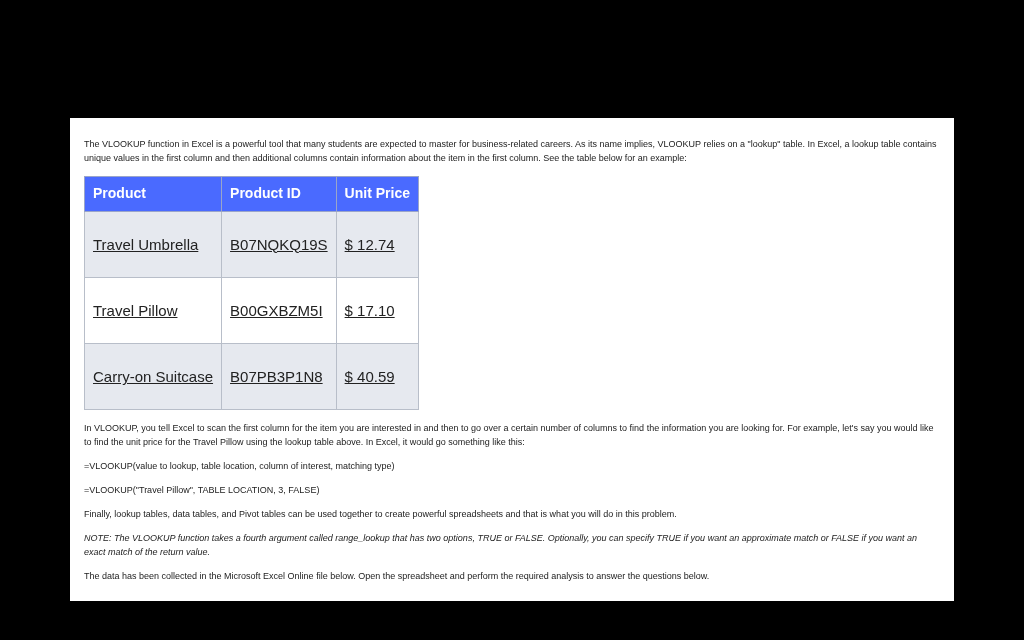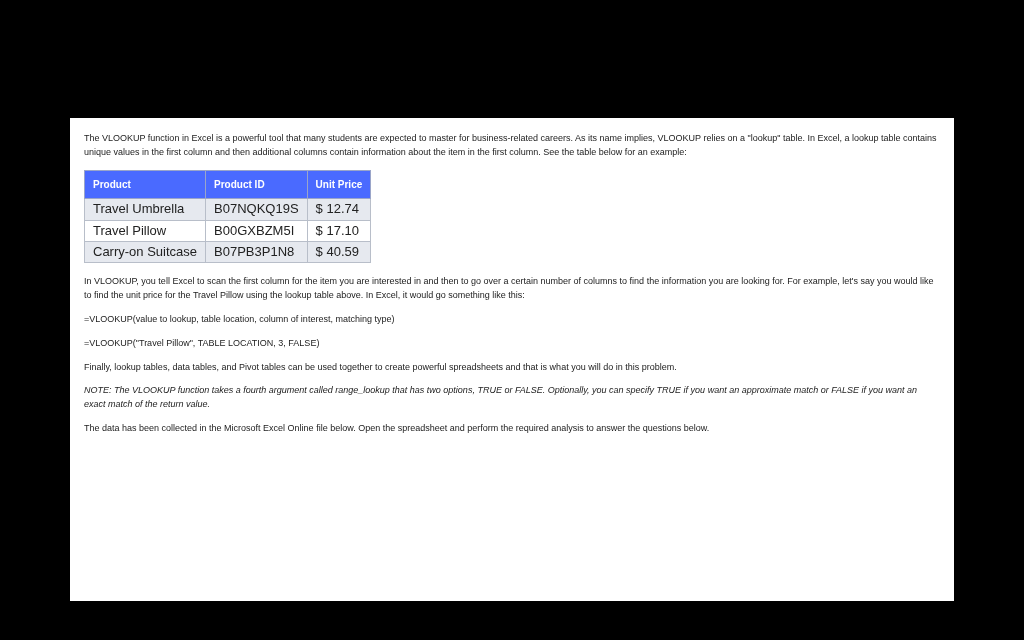--- a/index.html
+++ b/index.html
@@ -18,40 +18,41 @@
     width: 884px;
     height: 483px;
     background: #fff;
     box-sizing: border-box;
     padding: 14px 14px 14px 14px;
     font-size: 9px;
     line-height: 1.55;
     color: #222;
   }
   .para {
-    margin: 0 0 10px 0;
+    margin: 6px 0 10px 0;
   }
   table.lookup {
     border-collapse: collapse;
     margin: 6px 0 12px 0;
   }
   table.lookup th {
     background: #4a6aff;
     color: #fff;
     font-weight: bold;
     text-align: left;
     padding: 6px 8px;
     border: 1px solid #9aa5c9;
-    font-size: 10px;
+    font-size: 14px;
   }
   table.lookup td {
     border: 1px solid #b8bec9;
-    padding: 0 8px;
-    font-size: 13px;
+    padding: 21px 8px;
+    font-size: 15px;
     color: #222;
+    text-decoration: underline;
   }
   table.lookup tr:nth-child(odd) td {
     background: #e6e9ef;
   }
   table.lookup tr:nth-child(even) td {
     background: #ffffff;
   }
   .note {
     font-style: italic;
   }

